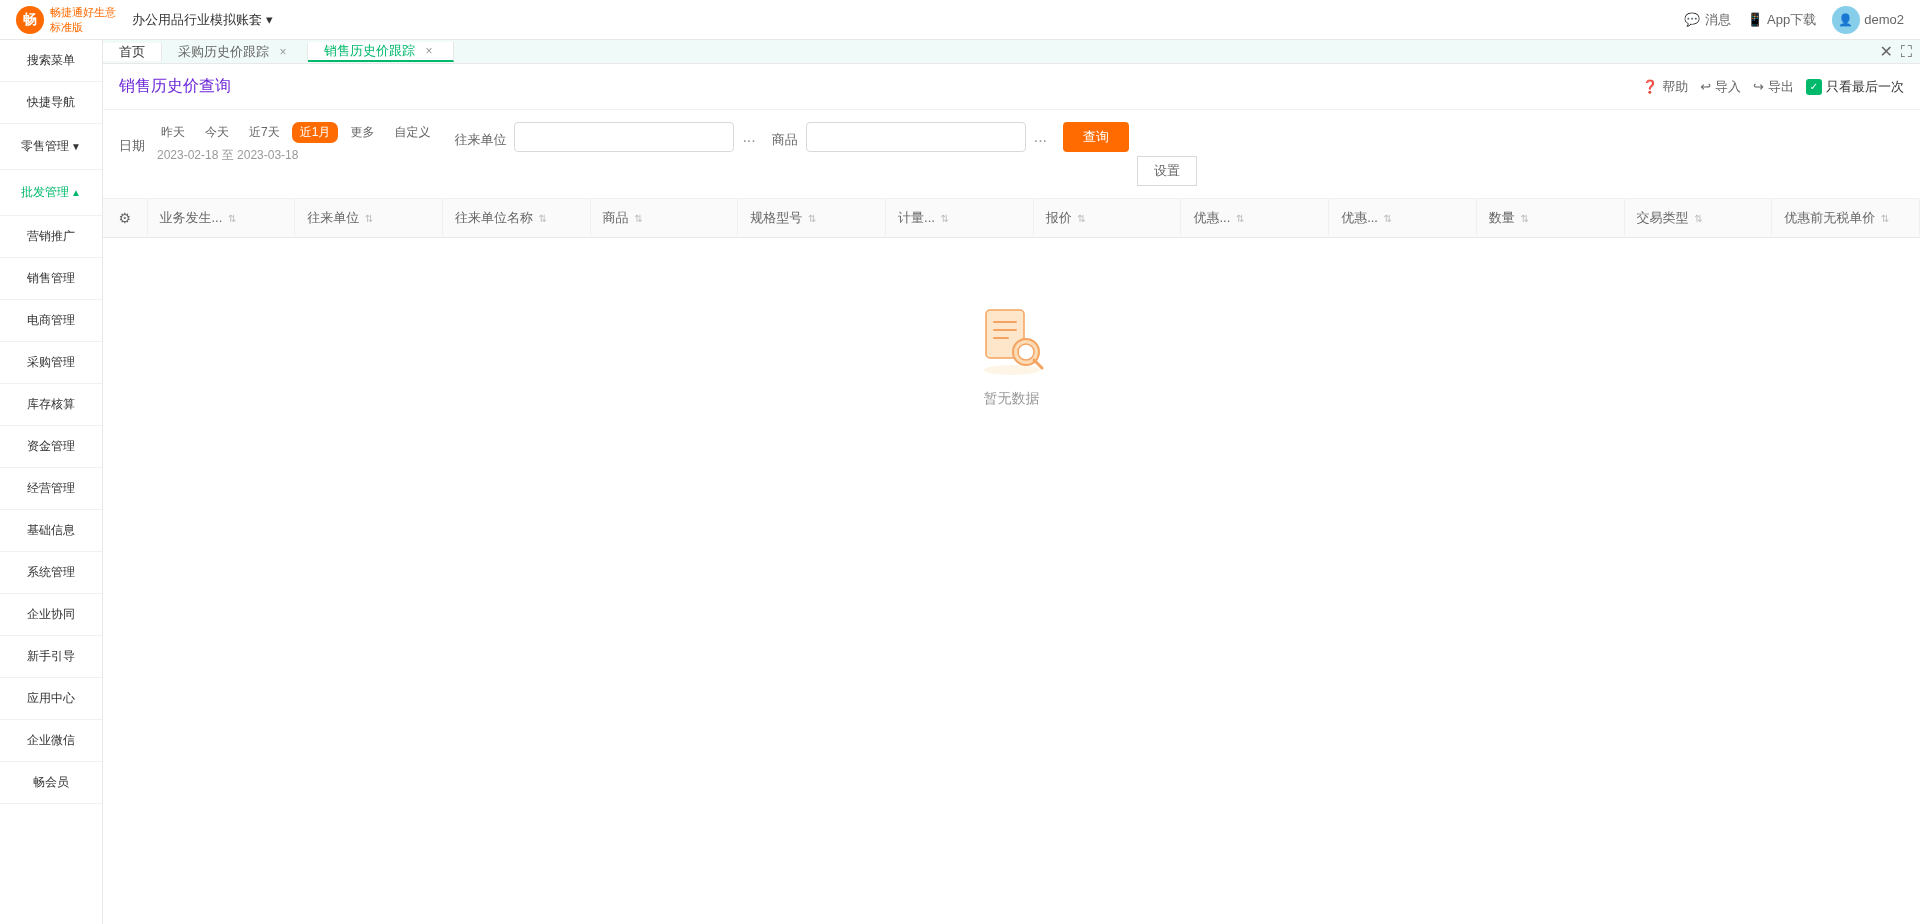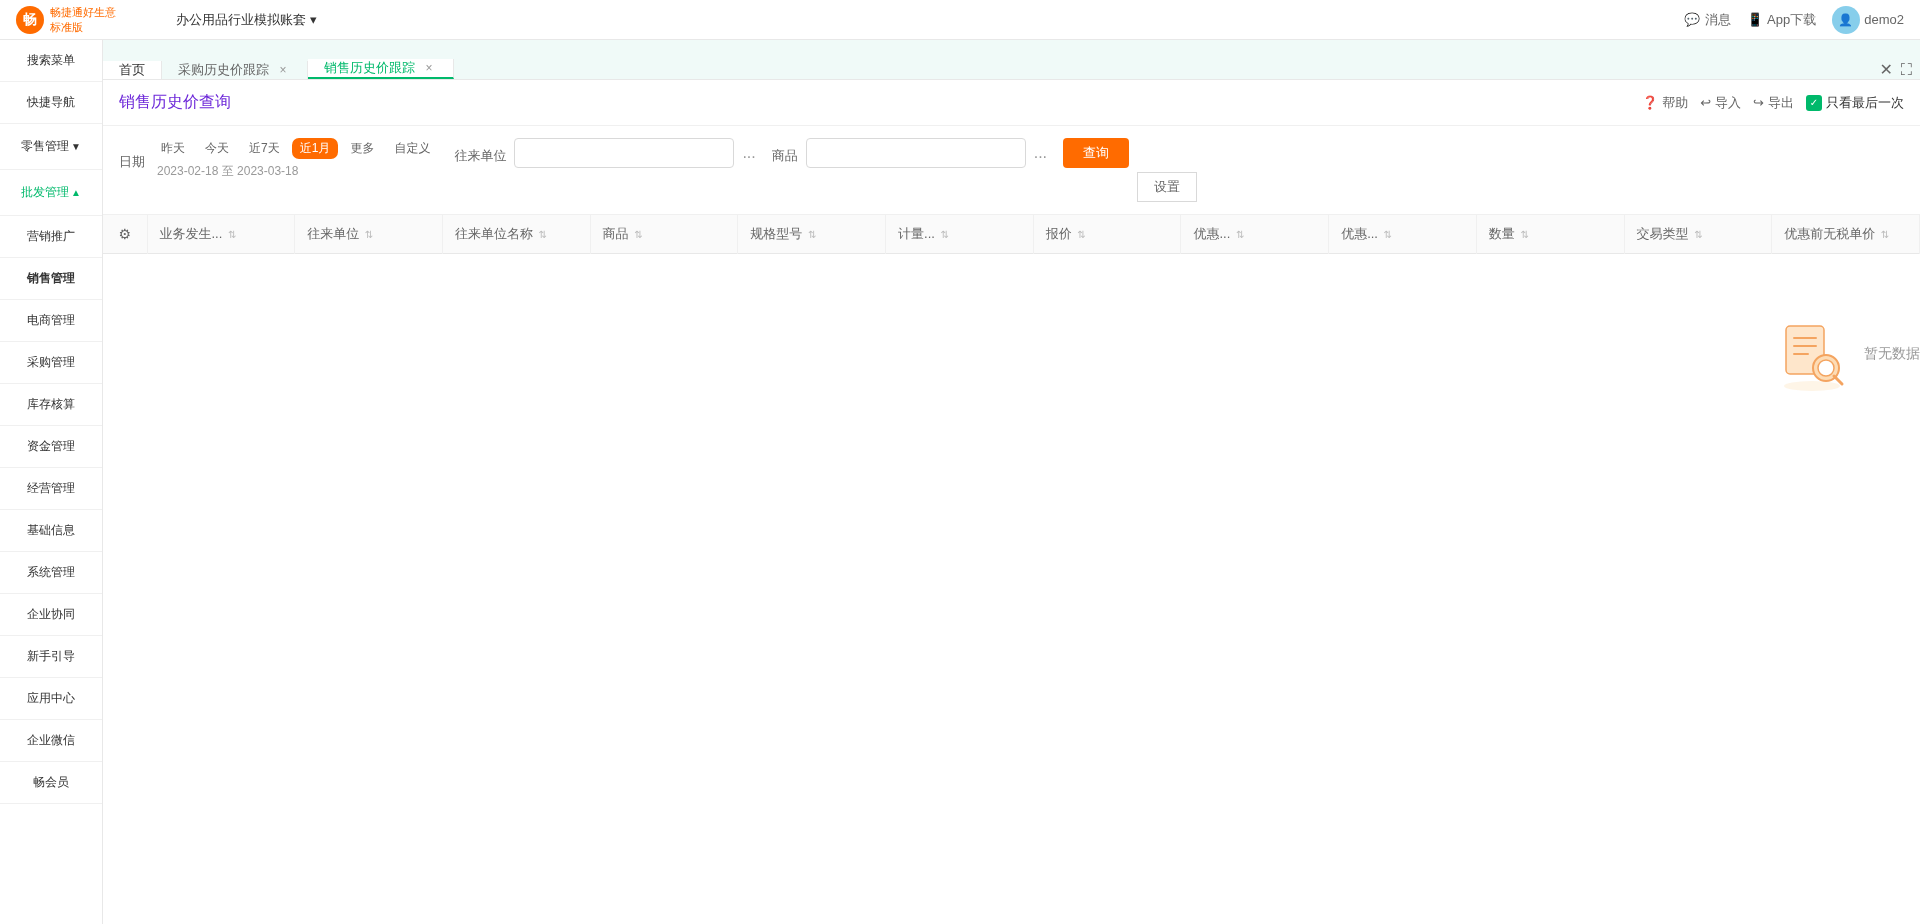--- a/index.html
+++ b/index.html
@@ -46,21 +46,20 @@
     }
     .company-selector {
       display: flex;
       align-items: center;
       gap: 4px;
       color: #333;
       font-size: 13px;
       cursor: pointer;
       padding: 4px 8px;
       border-radius: 4px;
-      margin-left: 44px;
     }
     .top-bar-right {
       display: flex;
       align-items: center;
       gap: 16px;
     }
     .top-bar-right-item {
       display: flex;
       align-items: center;
       gap: 4px;
@@ -123,24 +122,24 @@
     .content-area {
       flex: 1;
       display: flex;
       flex-direction: column;
       overflow: hidden;
       background: #f5f5f5;
     }
 
     
     .tab-bar {
-      height: 40px;
+      height: 24px;
       background: #f0faf8;
       display: flex;
-      align-items: flex-end;
+      align-items: center;
       border-bottom: 1px solid #e8e8e8;
       flex-shrink: 0;
     }
     .tab {
       display: flex;
       align-items: center;
       padding: 0 16px;
       gap: 6px;
       cursor: pointer;
       font-size: 13px;
@@ -361,23 +360,23 @@
       user-select: none;
       cursor: pointer;
     }
     th:first-child { width: 44px; text-align: center; }
     th .sort-icon { font-size: 10px; color: #bbb; margin-left: 2px; }
 
     
     .empty-state {
       flex: 1;
       display: flex;
-      flex-direction: row;
-      align-items: center;
-      justify-content: flex-end;
+      flex-direction: column;
+      align-items: center;
+      justify-content: space-between;
       gap: 12px;
       padding: 60px 0;
     }
     .empty-icon {
       width: 80px;
       height: 80px;
     }
     .empty-text {
       color: #999;
       font-size: 14px;
@@ -433,21 +432,21 @@
       <span>零售管理</span>
       <span class="arrow">▼</span>
     </div>
     <div class="sidebar-item has-arrow active">
       <span>批发管理</span>
       <span class="arrow">▲</span>
     </div>
     <div class="sidebar-item" style="padding-left:16px; padding-right:16px;">
       <span>营销推广</span>
     </div>
-    <div class="sidebar-item" style="padding-left:16px; padding-right:16px;font-weight:bold;">
+    <div class="sidebar-item" style="padding-left:16px; padding-right:16px;">
       <span>销售管理</span>
     </div>
     <div class="sidebar-item">
       <span>电商管理</span>
     </div>
     <div class="sidebar-item">
       <span>采购管理</span>
     </div>
     <div class="sidebar-item">
       <span>库存核算</span>

